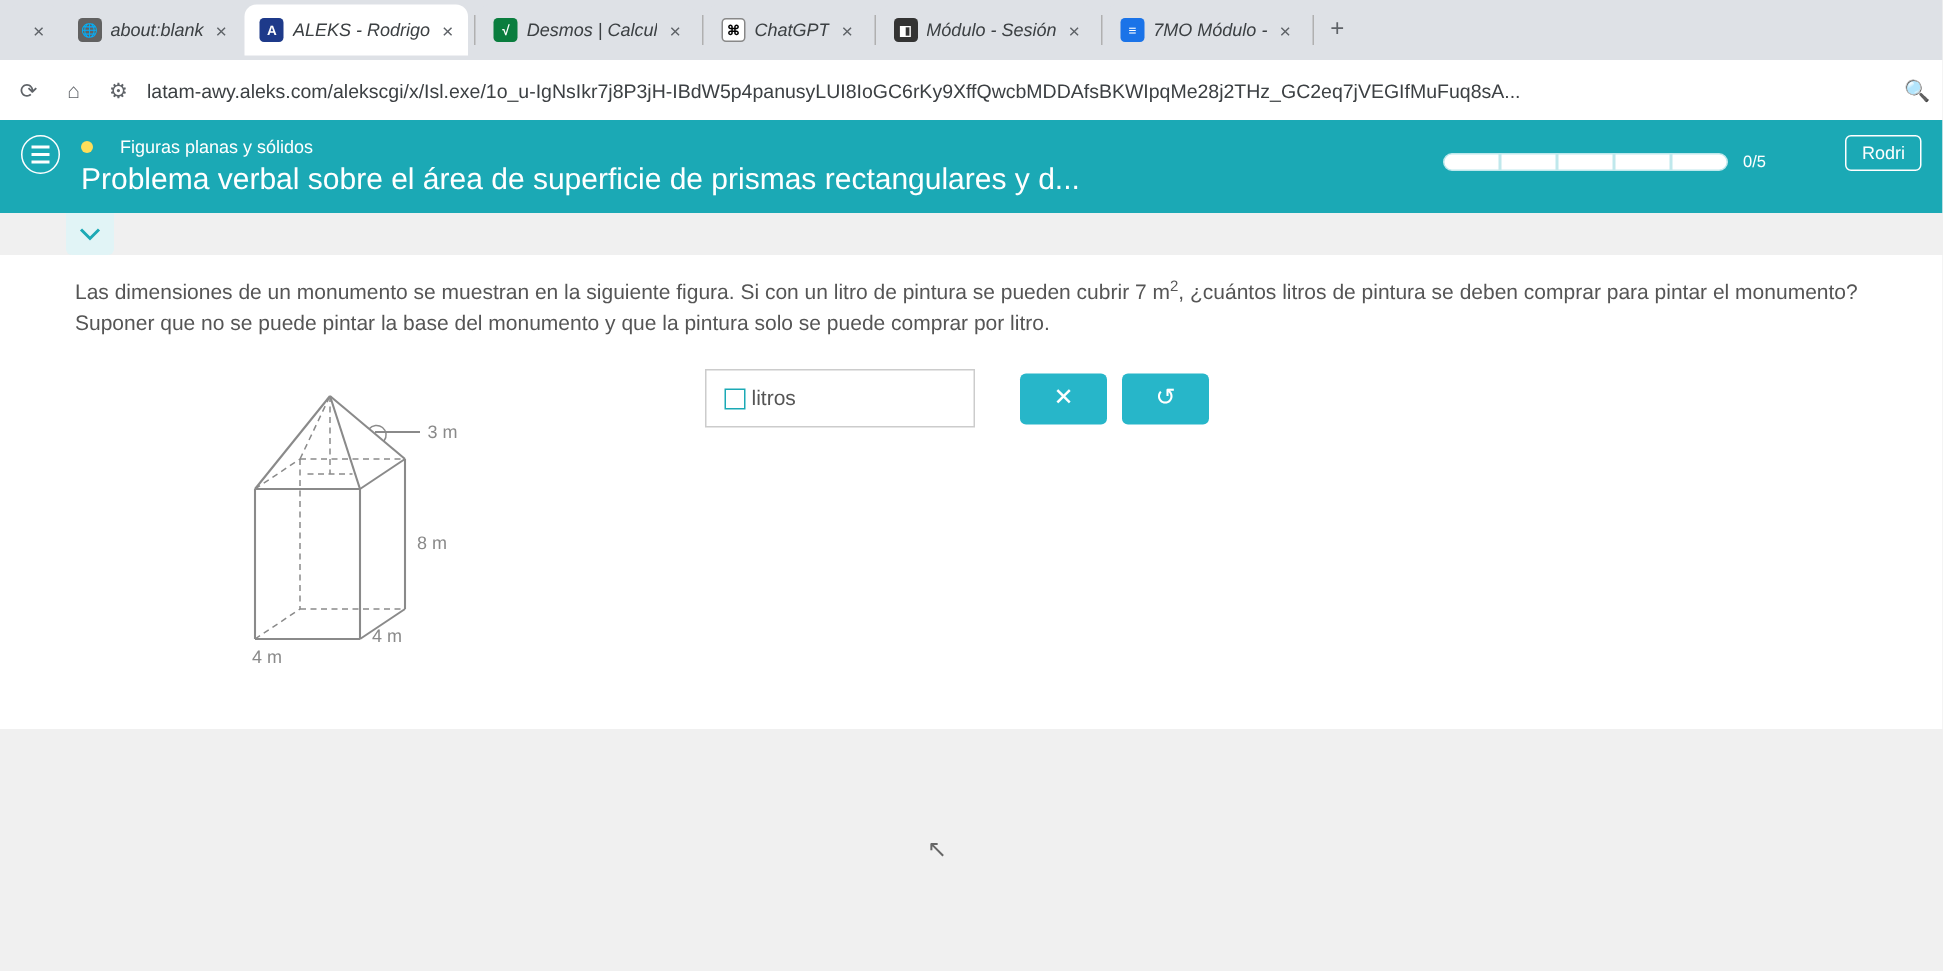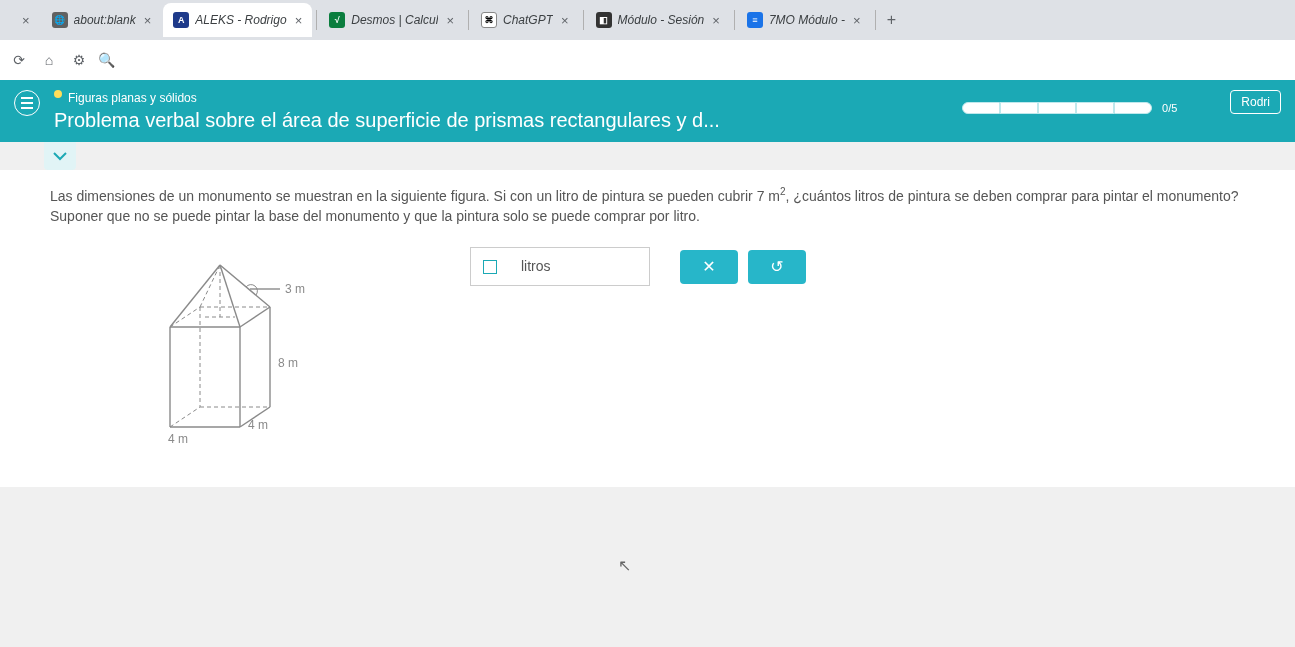--- a/index.html
+++ b/index.html
@@ -19,40 +19,40 @@
   
   .addr-row { display:flex; align-items:center; height:40px; background:#fff; padding:0 8px; gap:8px; }
   .nav-icon { width:22px; height:22px; display:inline-flex; align-items:center; justify-content:center; color:#5f6368; font-size:14px; }
   .addr { flex:1; font-size:13px; color:#3c4043; white-space:nowrap; overflow:hidden; text-overflow:ellipsis; }
   .mag { color:#5f6368; font-size:14px; }
 
   
   .aleks-bar { background:#1ba9b5; display:flex; align-items:flex-start; padding:10px 14px; gap:14px; color:#fff; position:relative; min-height:54px; }
   .ham { display:flex; flex-direction:column; gap:3px; justify-content:center; width:26px; height:26px; border:1px solid #fff; border-radius:50%; padding:6px; }
   .ham span { display:block; height:2px; background:#fff; }
-  .breadcrumb { font-size:12px; display:flex; align-items:flex-start; gap:6px; line-height:1.4; }
+  .breadcrumb { font-size:12px; display:flex; align-items:center; gap:18px; line-height:1.4; }
   .bc-dot { display:inline-block; width:8px; height:8px; border-radius:50%; background:#ffde59; }
   .bc-title { font-size:20px; font-weight:500; margin-top:2px; }
   .progress-wrap { margin-left:auto; display:flex; align-items:flex-end; gap:10px; }
   .progress { display:flex; }
   .seg { width:38px; height:12px; background:#fff; border:1px solid #bfe8ec; }
   .seg:first-child { border-top-left-radius:6px; border-bottom-left-radius:6px; }
   .seg:last-child { border-top-right-radius:6px; border-bottom-right-radius:6px; }
   .progress-text { font-size:11px; color:#fff; }
   .user-btn { border:1px solid #fff; color:#fff; padding:4px 10px; border-radius:4px; font-size:12px; background:transparent;margin-left:43px; }
 
   .expand-btn { width:32px; height:28px; background:#e1f4f6; display:flex; align-items:center; justify-content:center; margin-left:44px; border-bottom-left-radius:4px; border-bottom-right-radius:4px; color:#1ba9b5; font-size:14px; }
 
   
   .content { background:#fff; padding:14px 50px 30px; color:#555; font-size:14px; line-height:1.5; }
   .sup { vertical-align: super; font-size: 10px; }
   .row { display:flex; align-items:flex-start; margin-top:20px; }
   .figure { position:relative; width:200px; height:210px; margin-left:80px; }
   .answer-area { display:flex; align-items:center; gap:30px; margin-left:140px; }
-  .answer-box { border:1px solid #ccc; padding:8px 12px; display:flex; align-items:center; gap:24px; min-width:180px; background:#fff; }
+  .answer-box { border:1px solid #ccc; padding:8px 12px; display:flex; align-items:center; gap:4px; min-width:180px; background:#fff; }
   .small-input { display:inline-block; width:14px; height:14px; border:1px solid #1ba9b5; }
   .btns { display:flex; gap:10px; }
   .abtn { width:58px; height:34px; border-radius:4px; background:#27b6c9; display:flex; align-items:center; justify-content:center; color:#fff; font-size:16px; }
 
   .cursor { position:absolute; left:618px; top:556px; font-size:16px; color:#666; }
 
   svg.tower line { stroke:#8a8a8a; }
   svg.tower .solid { stroke-width:1.4; }
   svg.tower .dashed { stroke-width:1; stroke-dasharray:4 3; }
   svg.tower text { fill:#8a8a8a; font-size:12px; font-family:Arial; }
@@ -99,20 +99,21 @@
     <span class="tab-close">×</span>
   </div>
   <span class="tab-sep"></span>
   <div class="plus-tab">+</div>
 </div>
 
 <div class="addr-row">
   <span class="nav-icon">⟳</span>
   <span class="nav-icon">⌂</span>
   <span class="nav-icon">⚙</span>
+  <span class="addr">latam-awy.aleks.com/alekscgi/x/Isl.exe/1o_u-IgNsIkr7j8P3jH-IBdW5p4panusyLUI8IoGC6rKy9XffQwcbMDDAfsBKWIpqMe28j2THz_GC2eq7jVEGIfMuFuq8sA...</span>
   <span class="mag">🔍</span>
 </div>
 
 <div class="aleks-bar">
   <div class="ham">
       <span></span>
       <span></span>
       <span></span>
     </div>
   <div>

